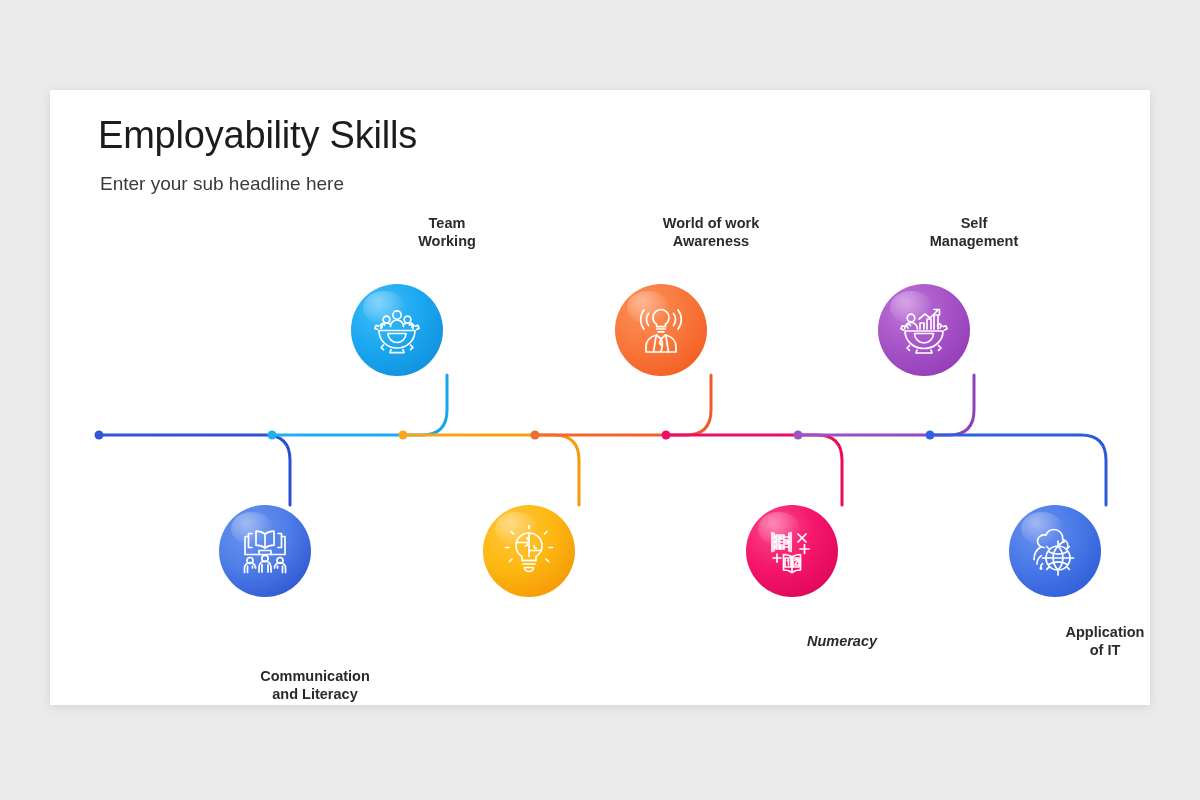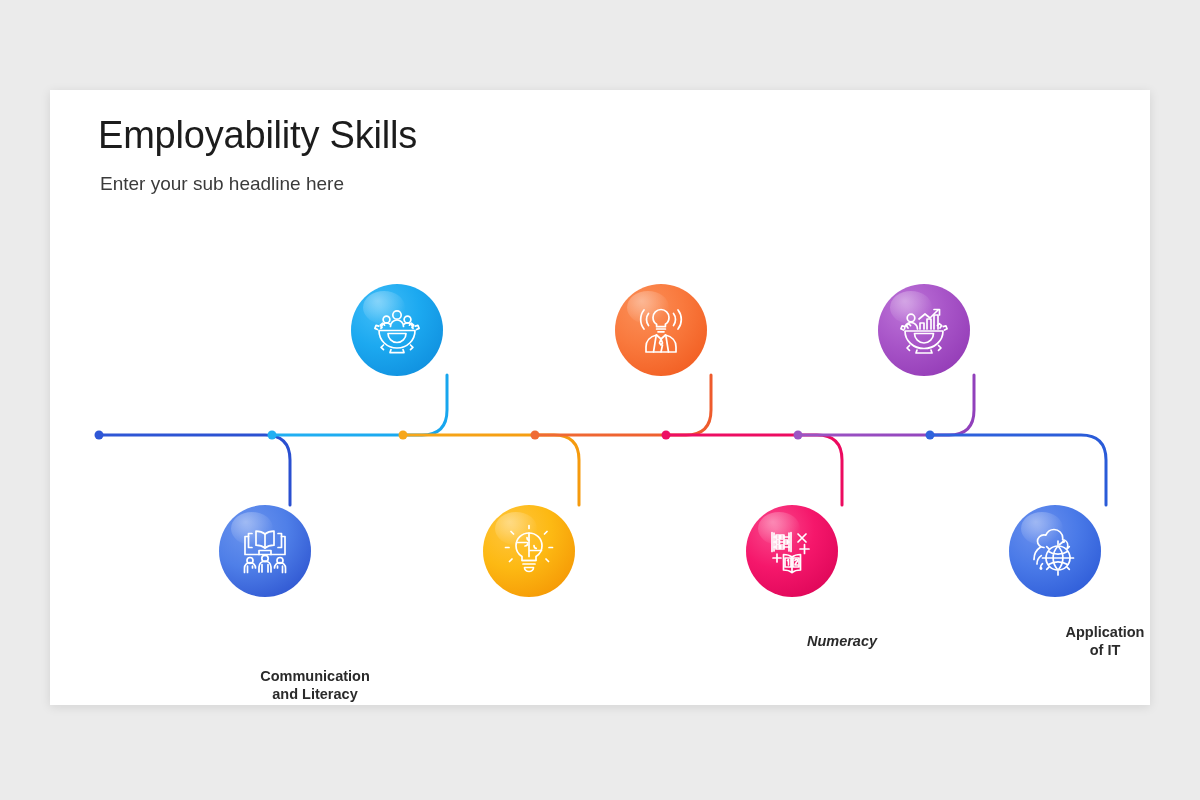--- a/index.html
+++ b/index.html
@@ -99,20 +99,26 @@
       <circle cx="49" cy="345" r="4.5" fill="#2f57d6"></circle>
       <circle cx="222" cy="345" r="4.5" fill="#22b0f2"></circle>
       <circle cx="353" cy="345" r="4.5" fill="#f6a71b"></circle>
       <circle cx="485" cy="345" r="4.5" fill="#ef6b35"></circle>
       <circle cx="616" cy="345" r="4.5" fill="#ed0f64"></circle>
       <circle cx="748" cy="345" r="4.5" fill="#9b55c4"></circle>
       <circle cx="880" cy="345" r="4.5" fill="#2f63dd"></circle>
     </g>
   </svg>
 
+  <div class="node-label" style="left:287px; top:124px;">Team
+Working</div>
+  <div class="node-label" style="left:551px; top:124px;">World of work
+Awareness</div>
+  <div class="node-label" style="left:814px; top:124px;">Self
+Management</div>
 
   <div class="node-circle" style="left:301px; top:194px; background:radial-gradient(circle at 32% 26%, #41bdf8, #1ca9f0 42%, #0b86d8 100%);">
     <svg width="56" height="56" viewBox="0 0 56 56">
       <g class="ico">
         <circle cx="28" cy="13" r="4.2"></circle>
         <path d="M21.5 24.5c0-3.6 2.9-6.5 6.5-6.5s6.5 2.9 6.5 6.5"></path>
         <circle cx="17.5" cy="17.5" r="3.4"></circle>
         <path d="M12 26.5c0-3 2.5-5.5 5.5-5.5 1.3 0 2.5.4 3.4 1.2"></path>
         <circle cx="38.5" cy="17.5" r="3.4"></circle>
         <path d="M44 26.5c0-3-2.5-5.5-5.5-5.5-1.3 0-2.5.4-3.4 1.2"></path>

